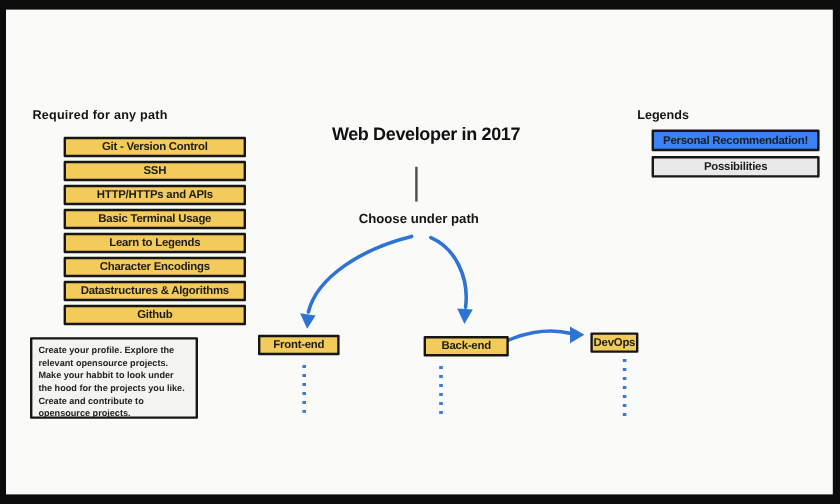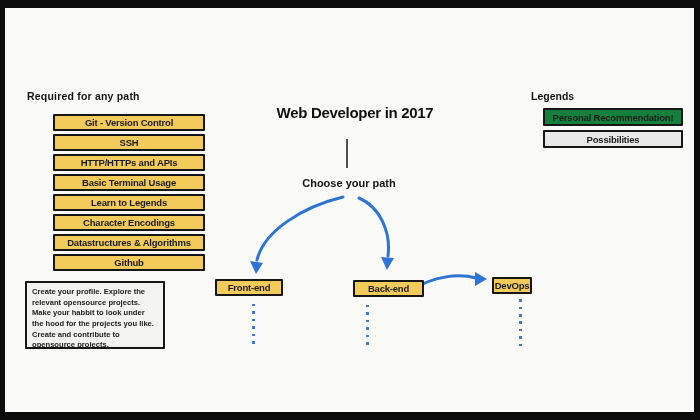--- a/index.html
+++ b/index.html
@@ -67,21 +67,21 @@
   
   .leg-heading{
     position:absolute;left:526px;top:82px;
     font-size:10.5px;font-weight:bold;color:#141414;
   }
   .leg-col{
     position:absolute;left:538px;top:100px;width:140px;
     display:flex;flex-direction:column;gap:4px;
   }
   .leg-col .node{height:18px;font-size:9.5px;}
-  .leg-recommend{background:#15803d;}
+  .leg-recommend{background:#3b82f6;}
   .leg-possible{background:#e9e9e9;}
   .leg-pickany{background:#f6da92;}
 </style>
 </head>
 <body>
 
 <div class="canvas">
 
   <div class="req-heading">Required for any path</div>
   <div class="req-col">
@@ -91,21 +91,21 @@
     <div class="node">Basic Terminal Usage</div>
     <div class="node">Learn to Legends</div>
     <div class="node">Character Encodings</div>
     <div class="node">Datastructures &amp; Algorithms</div>
     <div class="node">Github</div>
   </div>
   <div class="note-box">Create your profile. Explore the relevant opensource projects. Make your habbit to look under the hood for the projects you like. Create and contribute to opensource projects.</div>
 
   <div class="title">Web Developer in 2017</div>
   <div class="vline"></div>
-  <div class="subtitle">Choose your path</div>
+  <div class="subtitle">Choose under path</div>
 
   <svg class="arrows" width="689" height="404" viewBox="0 0 689 404">
     <g stroke="#2E74D5" stroke-width="3" fill="none" stroke-linecap="round">
       <path d="M 338 189 C 297 199, 259 223, 252 252"></path>
       <path d="M 354 190 C 375 199, 386 224, 383 248"></path>
       <path d="M 408 281 C 428 269, 452 265, 471 270"></path>
     </g>
     <g fill="#2E74D5" stroke="none">
       <polygon points="251,266 245,253 258,255"></polygon>
       <polygon points="382,262 376,249 389,250"></polygon>

